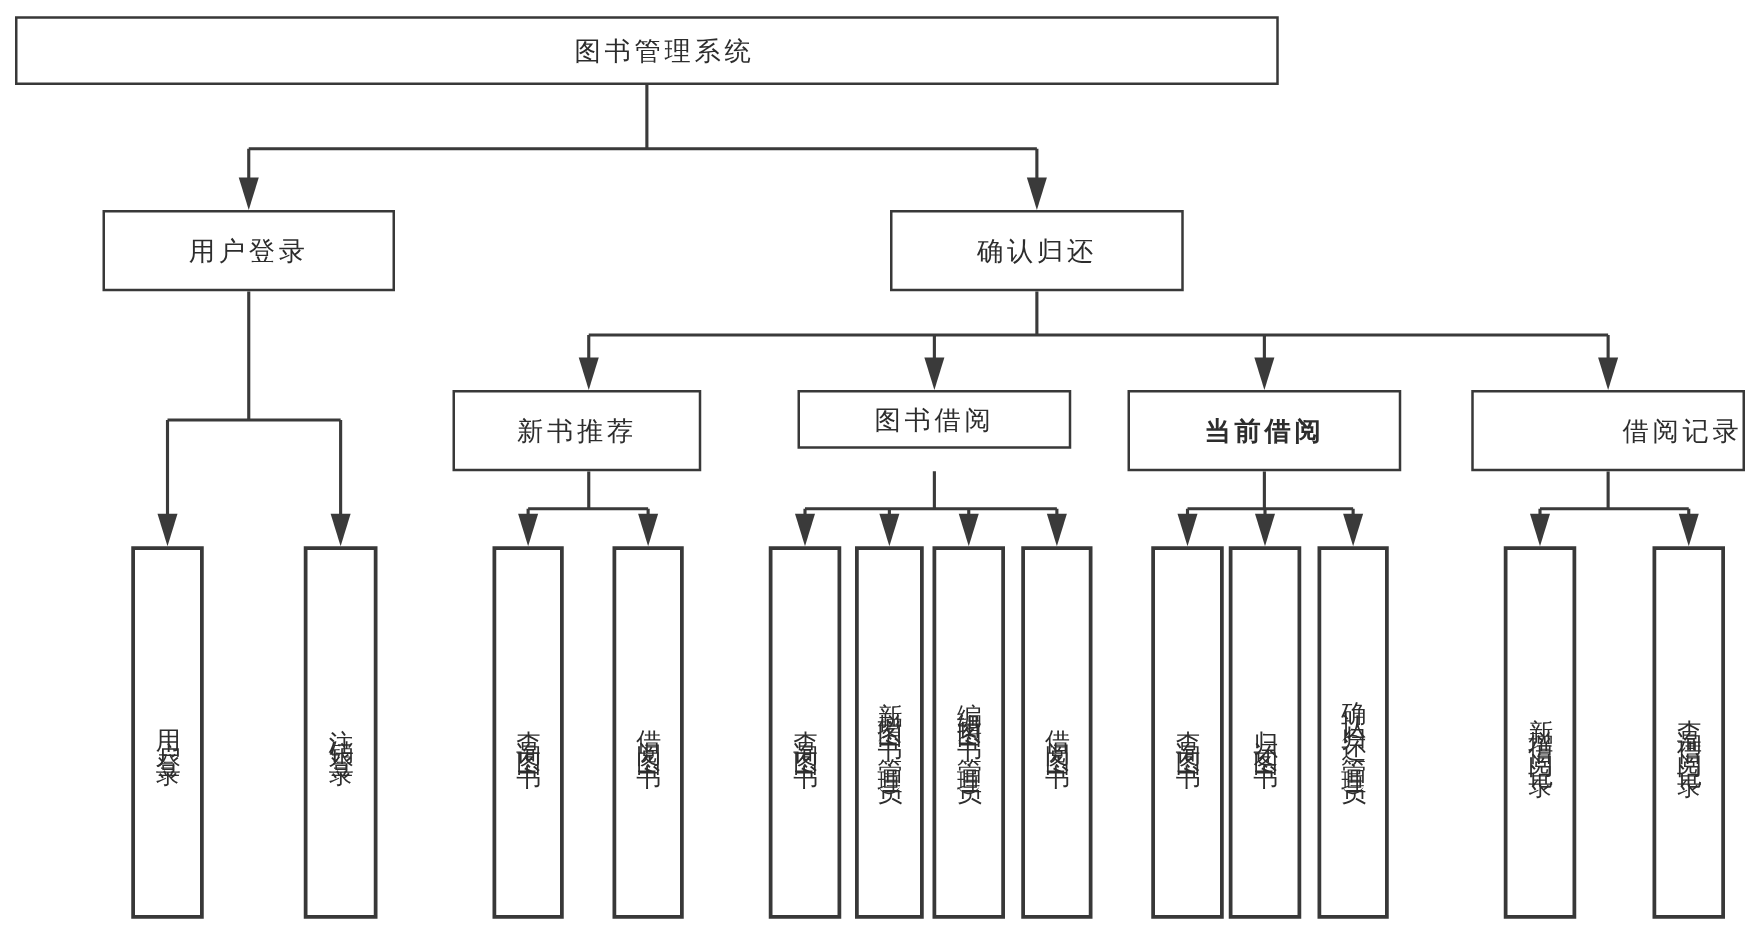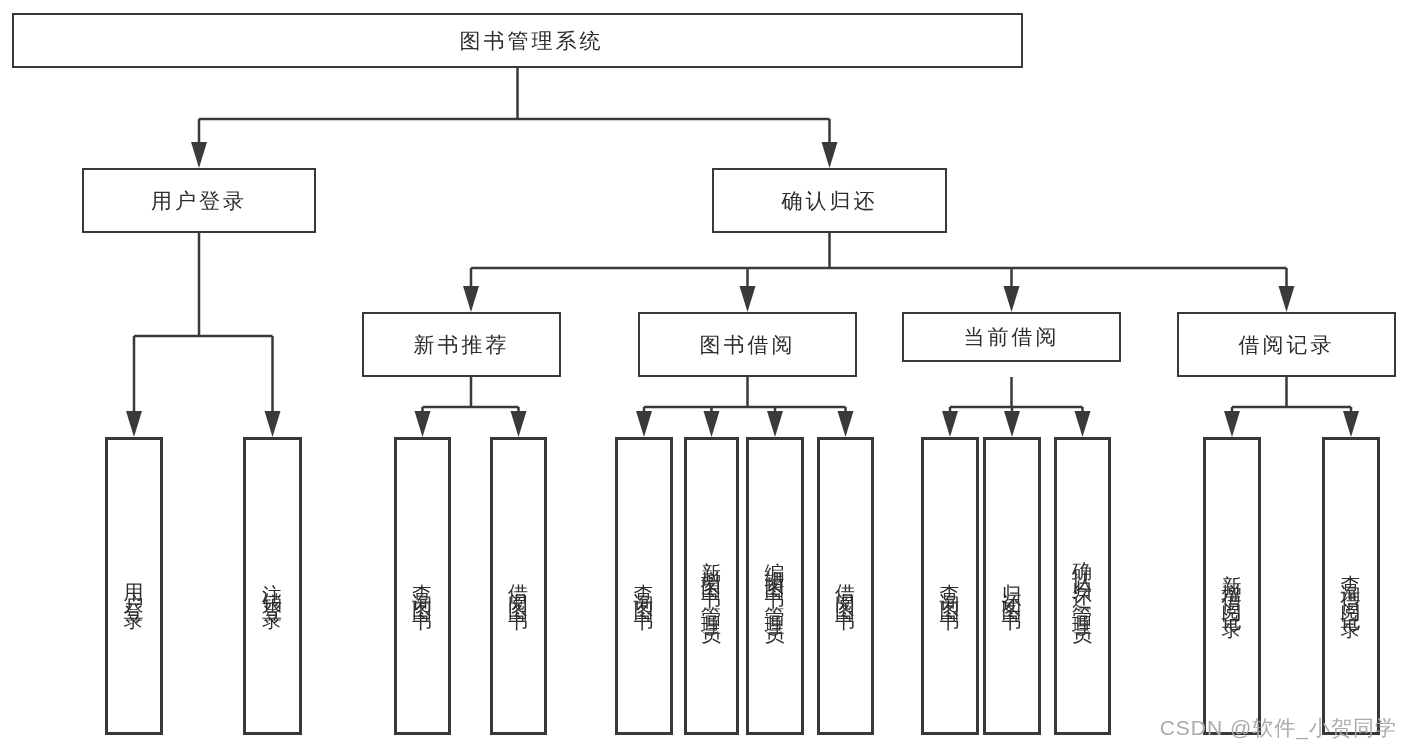--- a/index.html
+++ b/index.html
@@ -84,27 +84,27 @@
       </div>
       <div class="node horizontal" style="left: 82px; top: 168px; width: 234px; height: 65px;">
         <span class="label">用户登录</span>
       </div>
       <div class="node horizontal" style="left: 712px; top: 168px; width: 235px; height: 65px;">
         <span class="label">确认归还</span>
       </div>
       <div class="node horizontal" style="left: 362px; top: 312px; width: 199px; height: 65px;">
         <span class="label">新书推荐</span>
       </div>
-      <div class="node horizontal" style="left: 638px; top: 312px; width: 219px; height: 65px;">
+      <div class="node horizontal" style="left: 638px; top: 312px; width: 219px; height: 47px;">
         <span class="label">图书借阅</span>
       </div>
-      <div class="node horizontal" style="left: 902px; top: 312px; width: 219px; height: 50px;">
+      <div class="node horizontal" style="left: 902px; top: 312px; width: 219px; height: 65px; font-weight: bold;">
         <span class="label">当前借阅</span>
       </div>
-      <div class="node horizontal" style="left: 1177px; top: 312px; width: 219px; height: 65px;">
+      <div class="node horizontal" style="left: 1177px; top: 312px; width: 219px; height: 65px; justify-content: flex-end;">
         <span class="label">借阅记录</span>
       </div>
       <div class="node vertical" style="left: 105px; top: 437px; width: 58px; height: 298px;">
         <span class="label">用户登录</span>
       </div>
       <div class="node vertical" style="left: 243px; top: 437px; width: 59px; height: 298px;">
         <span class="label">注销登录</span>
       </div>
       <div class="node vertical" style="left: 394px; top: 437px; width: 57px; height: 298px;">
         <span class="label">查询图书</span>
@@ -133,14 +133,13 @@
       <div class="node vertical" style="left: 1054px; top: 437px; width: 57px; height: 298px;">
         <span class="label">确认归还（管理员）</span>
       </div>
       <div class="node vertical" style="left: 1203px; top: 437px; width: 58px; height: 298px;">
         <span class="label">新增借阅记录</span>
       </div>
       <div class="node vertical" style="left: 1322px; top: 437px; width: 58px; height: 298px;">
         <span class="label">查询借阅记录</span>
       </div>
     </div>
-  <div id="watermark" style="color: rgb(170, 170, 170);">CSDN @软件_小贺同学</div>
 </div>
 
 </body></html>

